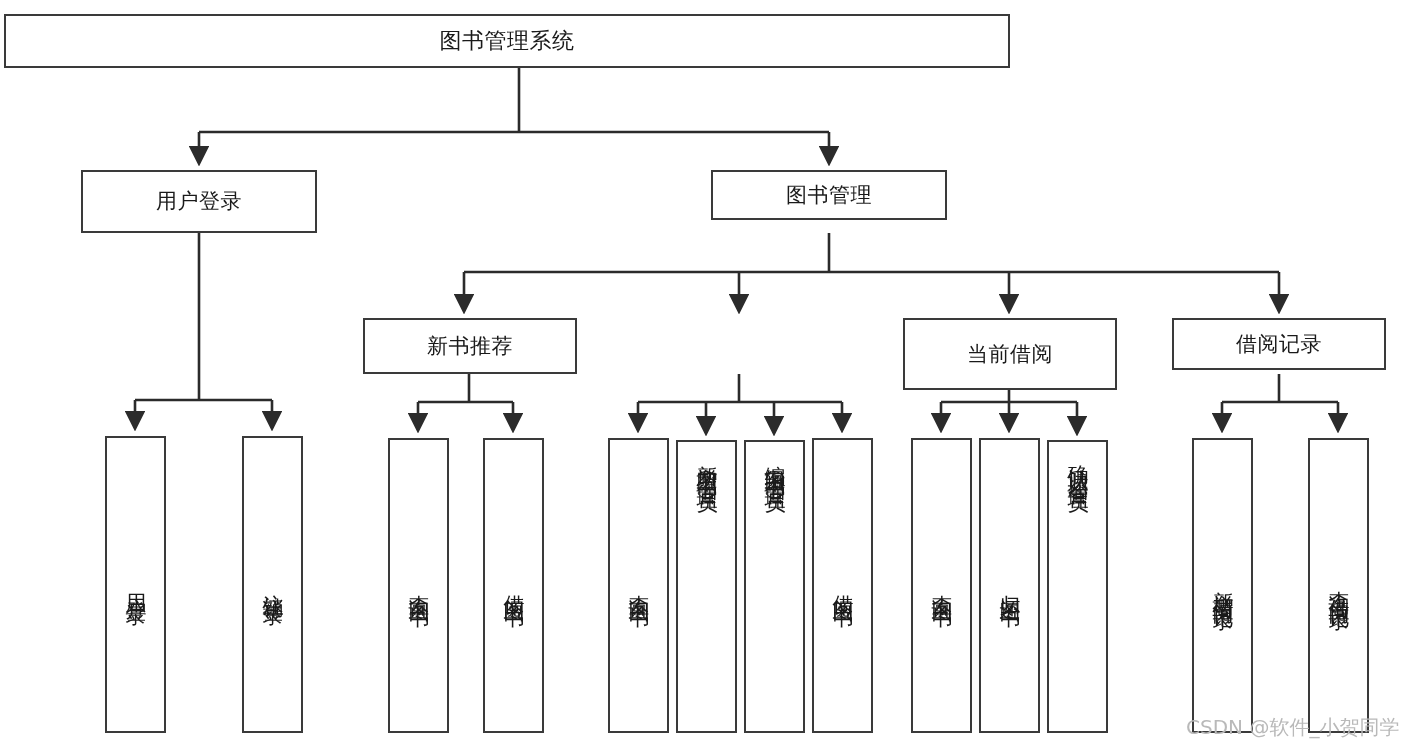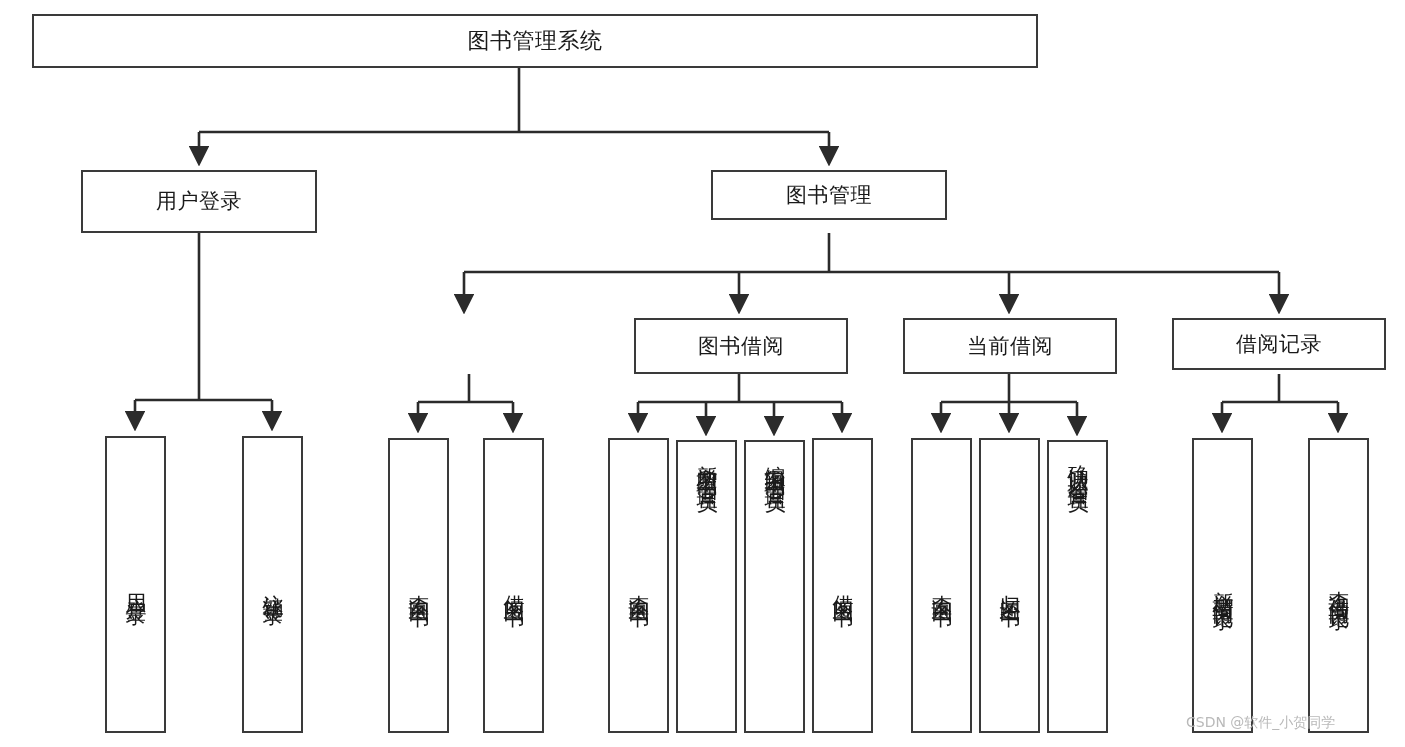--- a/index.html
+++ b/index.html
@@ -63,21 +63,21 @@
   .node.vert.tall {
     align-items: flex-start;
   }
   .node.vert.tall .label {
     margin-top: 2px;
   }
   .watermark {
     position: absolute;
     left: 1186px;
     top: 714px;
-    font-size: 14px;
+    font-size: 20px;
     color: #b9b9b9;
     white-space: nowrap;
     font-family: "DejaVu Sans", "Liberation Sans", sans-serif;
   }
 </style>
 </head>
 <body>
 
 <div id="canvas">
 
@@ -124,35 +124,35 @@
       <path d="M 1009 402 L 1009 430" marker-end="url(#arrow)"></path>
       <path d="M 1077 402 L 1077 433" marker-end="url(#arrow)"></path>
 
       <path d="M 1279 374 L 1279 402"></path>
       <path d="M 1222 402 L 1338 402"></path>
       <path d="M 1222 402 L 1222 430" marker-end="url(#arrow)"></path>
       <path d="M 1338 402 L 1338 430" marker-end="url(#arrow)"></path>
     </g>
   </svg>
 
-  <div class="node horiz root" style="left:32px; top:14px; width:1006px; height:54px;">
+  <div class="node horiz root" style="left:4px; top:14px; width:1006px; height:54px;">
     <span class="label">图书管理系统</span>
   </div>
 
   <div class="node horiz" style="left:81px; top:170px; width:236px; height:63px;">
     <span class="label">用户登录</span>
   </div>
   <div class="node horiz" style="left:711px; top:170px; width:236px; height:50px;">
     <span class="label">图书管理</span>
   </div>
 
-  <div class="node horiz" style="left:634px; top:318px; width:214px; height:56px;">
-    <span class="label">图书借阅</span>
-  </div>
-  <div class="node horiz" style="left:903px; top:318px; width:214px; height:56px;">
+  <div class="node horiz" style="left:363px; top:318px; width:214px; height:56px;">
+    <span class="label">新书推荐</span>
+  </div>
+  <div class="node horiz" style="left:903px; top:318px; width:214px; height:72px;">
     <span class="label">当前借阅</span>
   </div>
   <div class="node horiz" style="left:1172px; top:318px; width:214px; height:52px;">
     <span class="label">借阅记录</span>
   </div>
 
   <div class="node vert" style="left:105px; top:436px; width:61px; height:297px;">
     <span class="label">用户登录</span>
   </div>
   <div class="node vert" style="left:242px; top:436px; width:61px; height:297px;">

